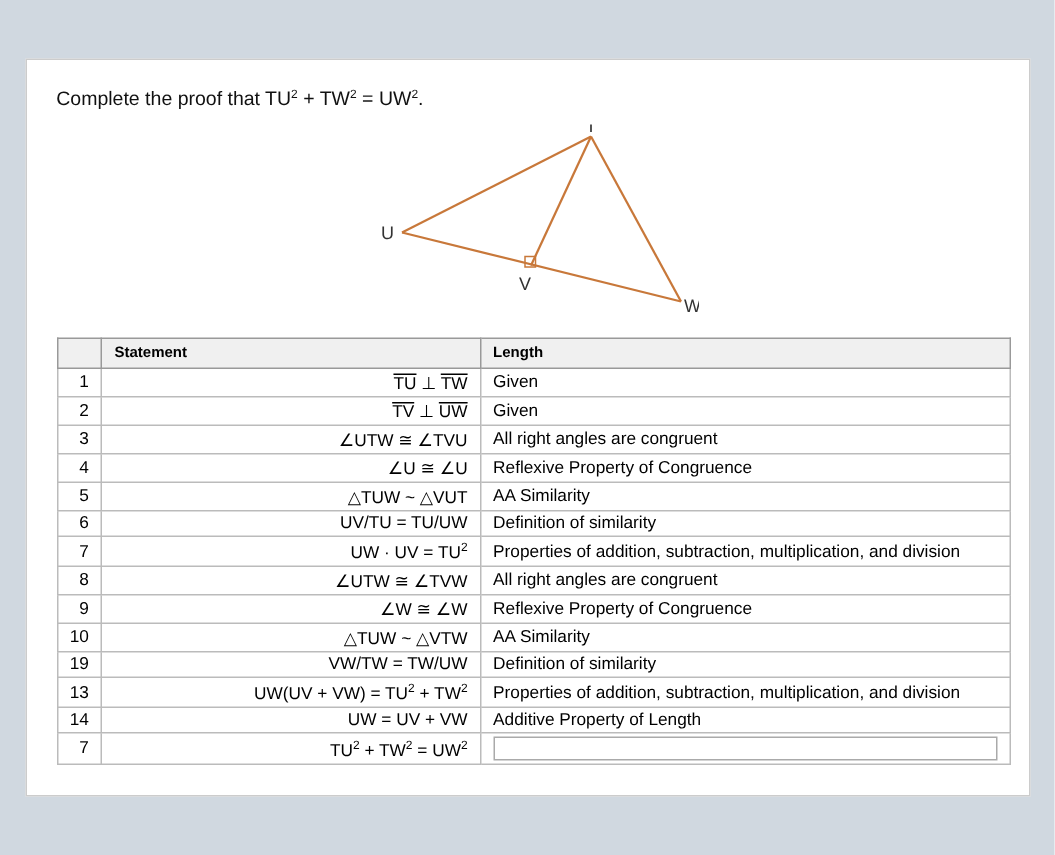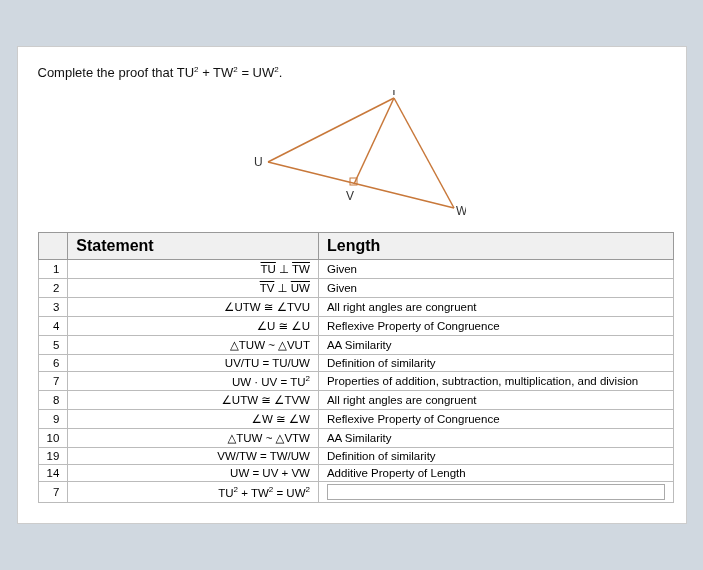--- a/index.html
+++ b/index.html
@@ -33,21 +33,21 @@
     .table-container {
       width: 100%;
       border-collapse: collapse;
       border: 1px solid #999;
     }
     .table-container th {
       background: #f0f0f0;
       border: 1px solid #999;
       padding: 4px 8px;
       text-align: left;
-      font-size: 16px;
+      font-size: 10px;
       font-weight: bold;
     }
     .table-container td {
       border: 1px solid #bbb;
       padding: 2px 8px;
       font-size: 11.5px;
       vertical-align: middle;
       white-space: nowrap;
     }
     .col-num { width: 28px; text-align: right; }
@@ -149,20 +149,25 @@
         <td class="col-num">10</td>
         <td class="col-stmt">△TUW ~ △VTW</td>
         <td class="col-reason">AA Similarity</td>
       </tr>
       <tr>
         <td class="col-num">19</td>
         <td class="col-stmt">VW/TW = TW/UW</td>
         <td class="col-reason">Definition of similarity</td>
       </tr>
       <tr>
+        <td class="col-num">13</td>
+        <td class="col-stmt">UW(UV + VW) = TU<sup>2</sup> + TW<sup>2</sup></td>
+        <td class="col-reason">Properties of addition, subtraction, multiplication, and division</td>
+      </tr>
+      <tr>
         <td class="col-num">14</td>
         <td class="col-stmt">UW = UV + VW</td>
         <td class="col-reason">Additive Property of Length</td>
       </tr>
       <tr class="last-row">
         <td class="col-num">7</td>
         <td class="col-stmt">TU<sup>2</sup> + TW<sup>2</sup> = UW<sup>2</sup></td>
         <td class="col-reason">
           <input type="text" value="" placeholder="" style="">
         </td>

